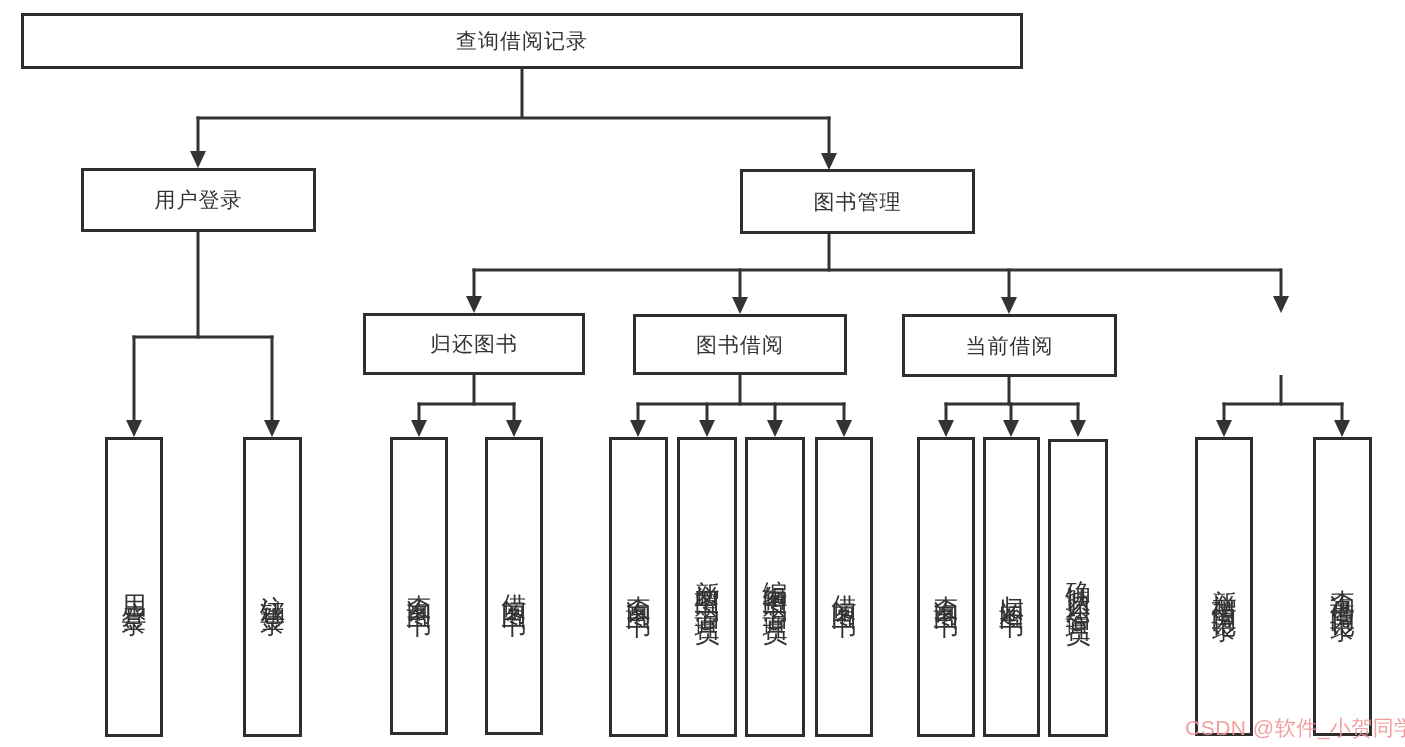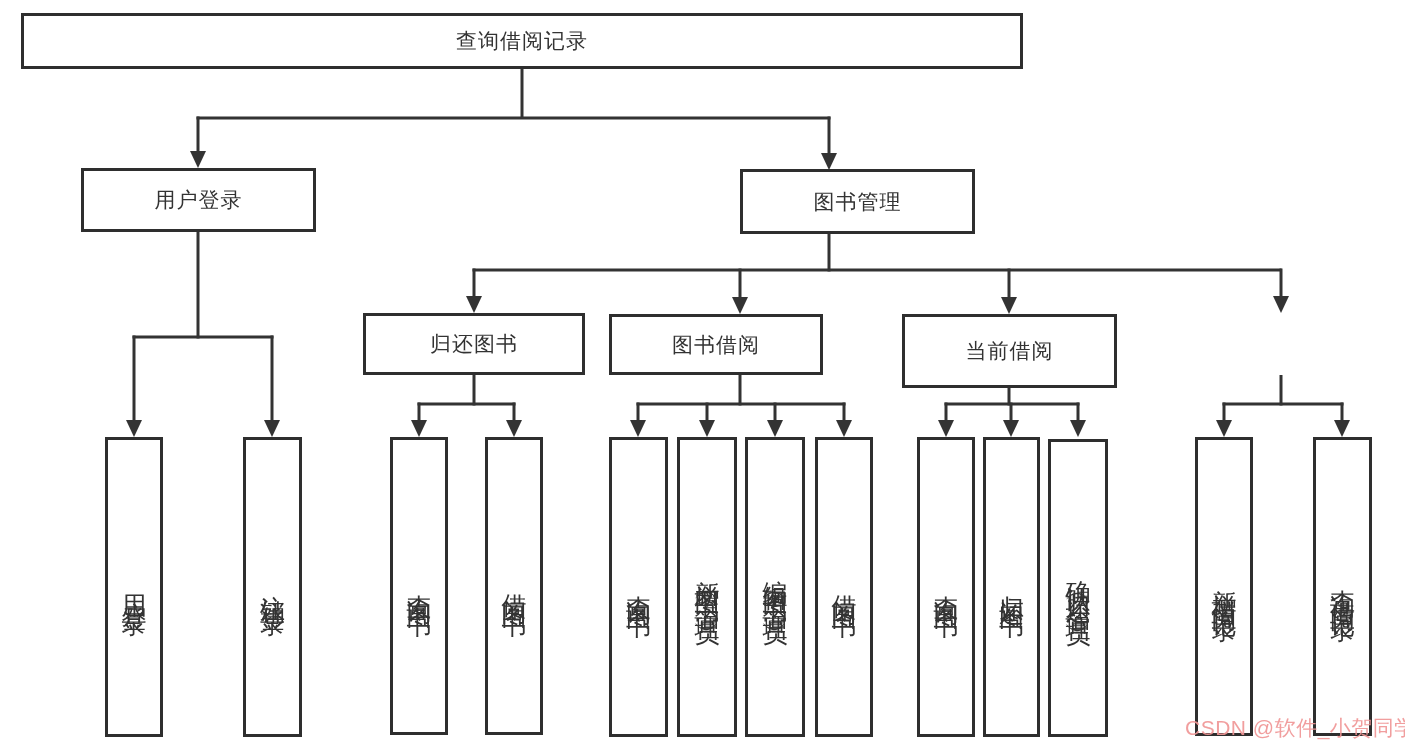--- a/index.html
+++ b/index.html
@@ -95,22 +95,22 @@
       <polygon points="1334,420 1350,420 1342,437"></polygon>
     </g>
   </svg>
 
   <div class="node h" style="left:21px;top:13px;width:1002px;height:56px">查询借阅记录</div>
 
   <div class="node h" style="left:81px;top:168px;width:235px;height:64px">用户登录</div>
   <div class="node h" style="left:740px;top:169px;width:235px;height:65px">图书管理</div>
 
   <div class="node h" style="left:363px;top:313px;width:222px;height:62px">归还图书</div>
-  <div class="node h" style="left:609px;top:314px;width:214px;height:61px">图书借阅</div>
-  <div class="node h" style="left:902px;top:314px;width:215px;height:74px">当前借阅</div>
+  <div class="node h" style="left:633px;top:314px;width:214px;height:61px">图书借阅</div>
+  <div class="node h" style="left:902px;top:314px;width:215px;height:63px">当前借阅</div>
 
   <div class="node v" style="left:105px;top:437px;width:58px;height:300px">用户登录</div>
   <div class="node v" style="left:243px;top:437px;width:59px;height:300px">注销登录</div>
 
   <div class="node v" style="left:390px;top:437px;width:58px;height:298px">查询图书</div>
   <div class="node v" style="left:485px;top:437px;width:58px;height:298px">借阅图书</div>
 
   <div class="node v" style="left:609px;top:437px;width:59px;height:300px">查询图书</div>
   <div class="node v" style="left:677px;top:437px;width:60px;height:300px">新增图书（管理员）</div>
   <div class="node v" style="left:745px;top:437px;width:60px;height:300px">编辑图书（管理员）</div>

